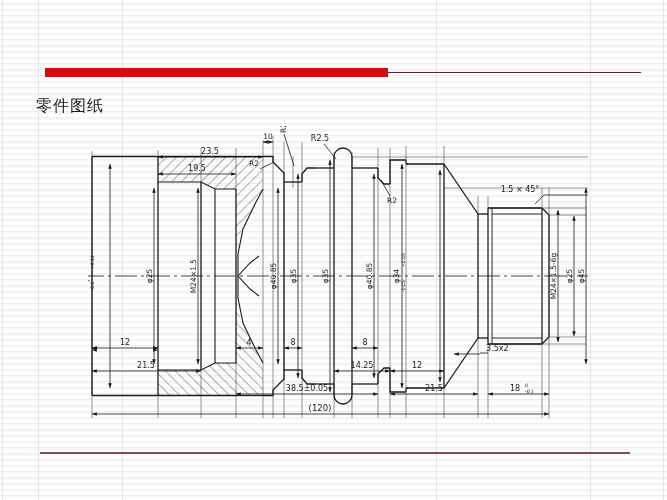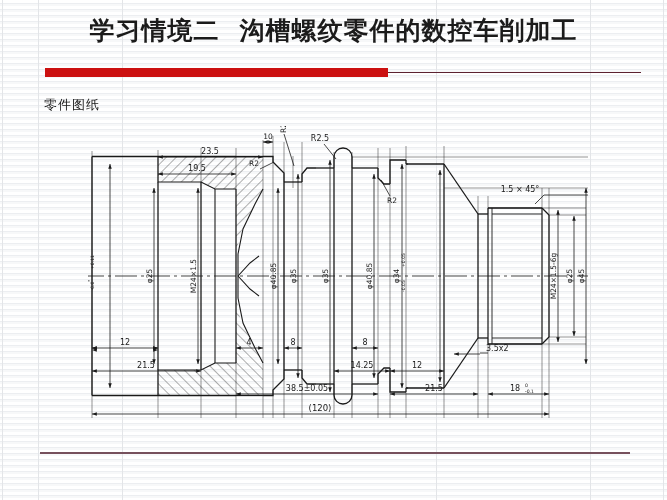--- a/index.html
+++ b/index.html
@@ -77,24 +77,23 @@
     width: 343px;
     height: 9px;
     background: #cc1111;
   }
 
   #subtitle {
     position: absolute;
     left: 36px;
     top: 96px;
     font-family: "DejaVu Serif", "Liberation Serif", serif;
-    font-size: 13px;
+    font-size: 16px;
     color: #1b1b1b;
     letter-spacing: 1px;
-    margin-left: 8px;
   }
 
   #bottomrule {
     position: absolute;
     left: 40px;
     top: 452px;
     width: 590px;
     height: 2px;
     background: #76505c;
   }
@@ -115,23 +114,20 @@
 
 <div id="slide">
 
   <div class="vband" style="left:2px"></div>
   <div class="vband" style="left:38px"></div>
   <div class="vband" style="left:122px"></div>
   <div class="vband" style="left:436px"></div>
   <div class="vband" style="left:590px"></div>
   <div class="vband" style="left:663px"></div>
 
-  <div id="title">
-    <span>学习情境二</span><span class="gap"></span><span>沟槽螺纹零件的数控车削加工</span>
-  </div>
 
   <div id="rulewrap">
     <div id="rule-thin" style="background: rgb(93, 34, 48);"></div>
     <div id="rule-thick" style="background: rgb(204, 17, 17);"></div>
   </div>
 
   <div id="subtitle">零件图纸</div>
 
   <div id="drawing">
   <svg width="500" height="300" viewBox="0 0 500 300" xmlns="http://www.w3.org/2000/svg">

